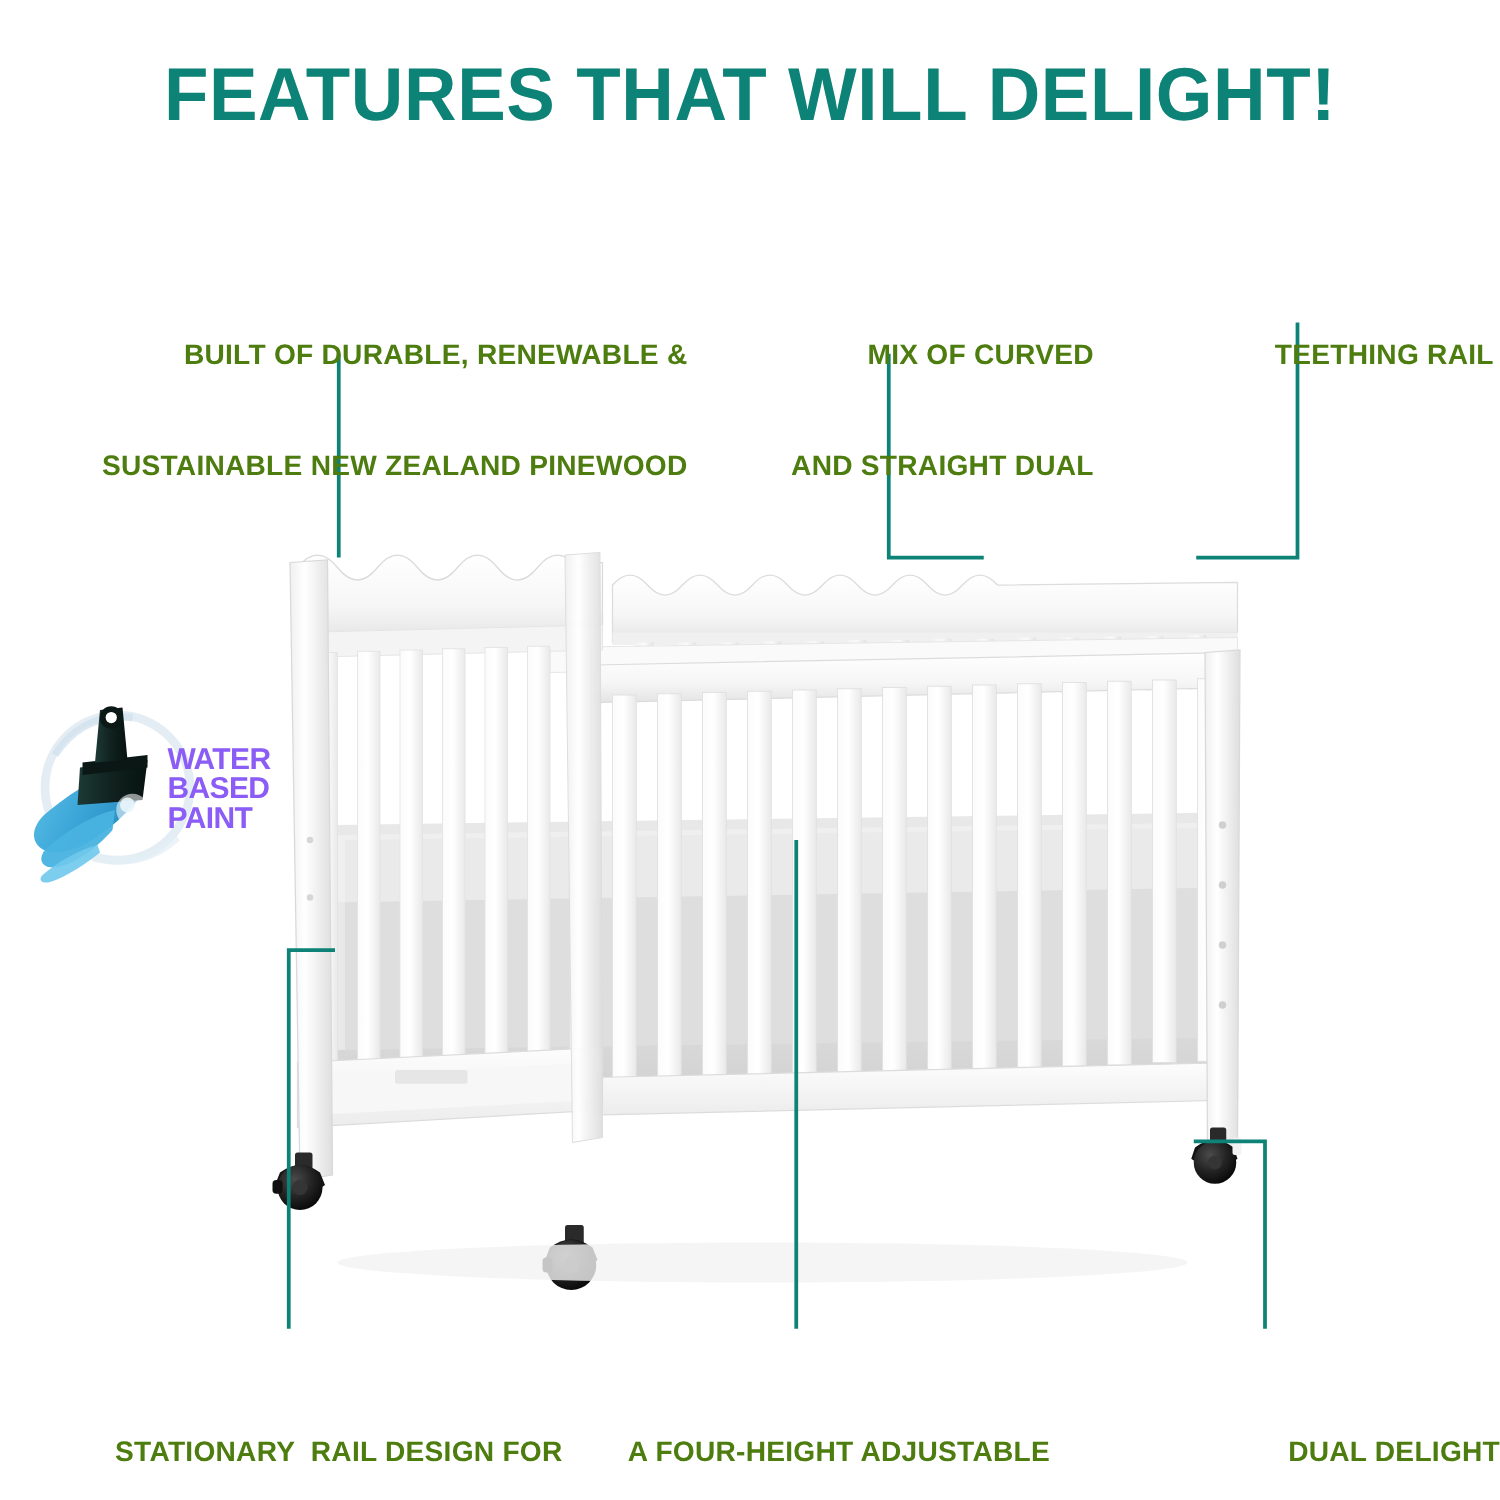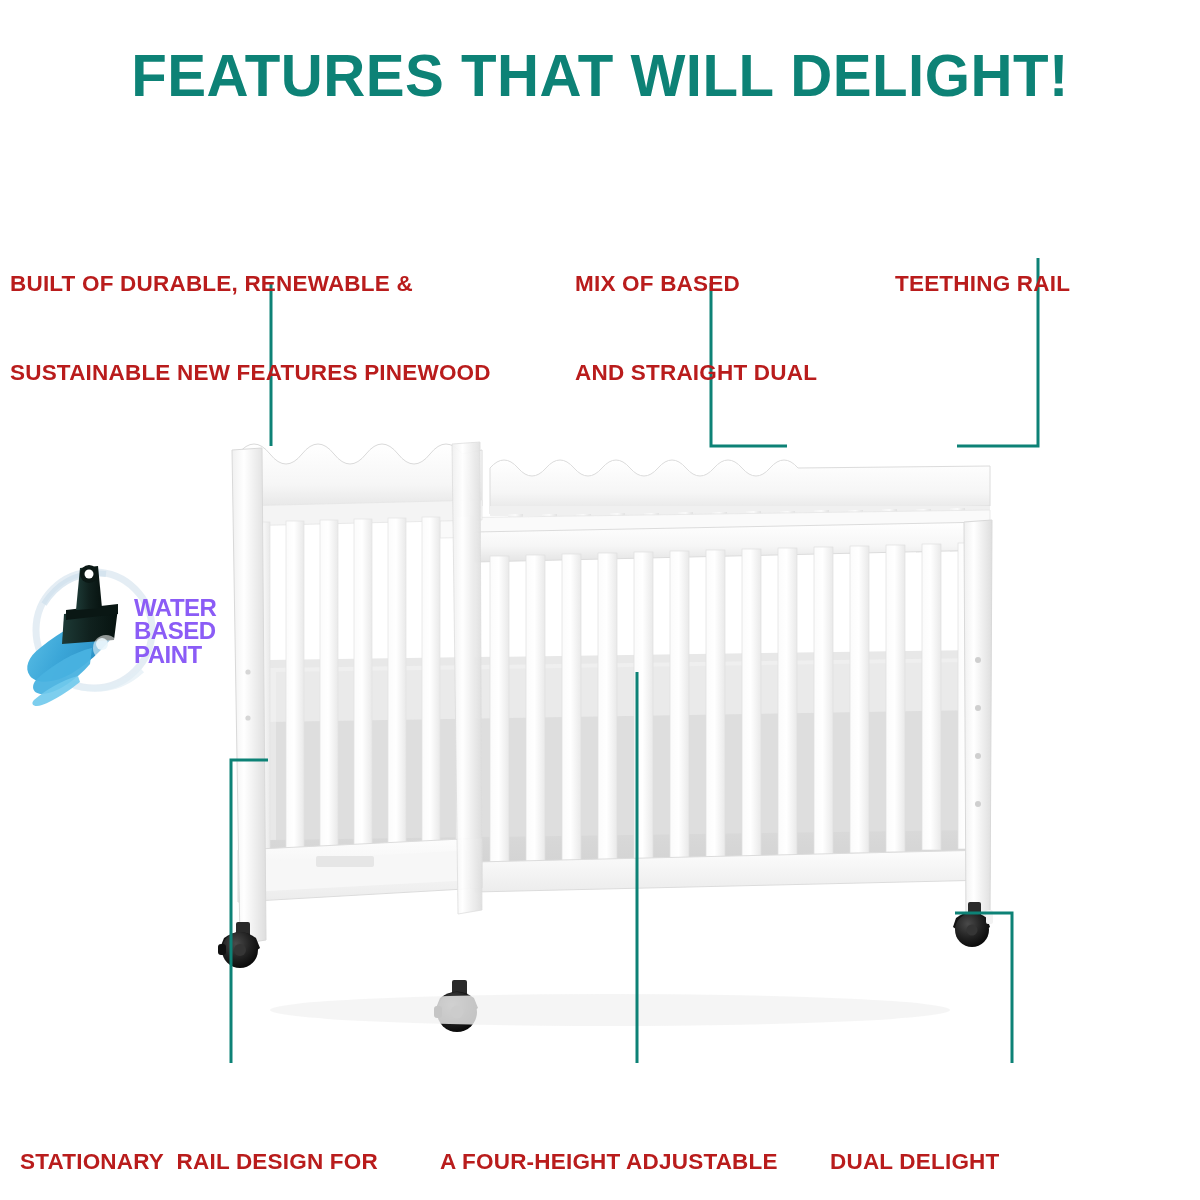--- a/index.html
+++ b/index.html
@@ -32,27 +32,27 @@
     font-size: 60px;
     letter-spacing: 0.5px;
     line-height: 1.05;
     transform: scaleX(0.97);
     white-space: nowrap;
   }
 
   
   .callout {
     position: absolute;
-    color: #b91c1c;
+    color: #4d7c0f;
     font-family: "Liberation Sans", sans-serif;
     font-weight: 700;
     font-size: 22.5px;
     letter-spacing: 0.2px;
     line-height: 1.32;
-    text-align: left;
+    text-align: right;
     white-space: pre;
   }
 
   .c-pinewood  { left: 10px;  top: 210px;  width: 540px; }
   .c-curved    { left: 575px; top: 210px;  width: 300px; }
   .c-teething  { left: 895px; top: 210px;  width: 300px; }
   .c-stationary{ left: 20px;  top: 1088px; width: 430px; }
   .c-mattress  { left: 440px; top: 1088px; width: 400px; }
   .c-wheels    { left: 830px; top: 1088px; width: 370px; }
 
@@ -287,25 +287,25 @@
       <path d="M 268 760 L 231 760 L 231 1063"></path>
 
       <path d="M 637 672 L 637 1063"></path>
 
       <path d="M 955 913 L 1012 913 L 1012 1063"></path>
     </g>
   </svg>
 
   <div class="callout c-pinewood">
     <div>BUILT OF DURABLE, RENEWABLE &amp;</div>
-    <div>SUSTAINABLE NEW FEATURES PINEWOOD</div>
+    <div>SUSTAINABLE NEW ZEALAND PINEWOOD</div>
   </div>
 
   <div class="callout c-curved">
-    <div>MIX OF BASED</div>
+    <div>MIX OF CURVED</div>
     <div>AND STRAIGHT DUAL</div>
   </div>
 
   <div class="callout c-teething">
     <div>TEETHING RAIL</div>
   </div>
 
   <div class="callout c-stationary">
     <div>STATIONARY  RAIL DESIGN FOR</div>
     

